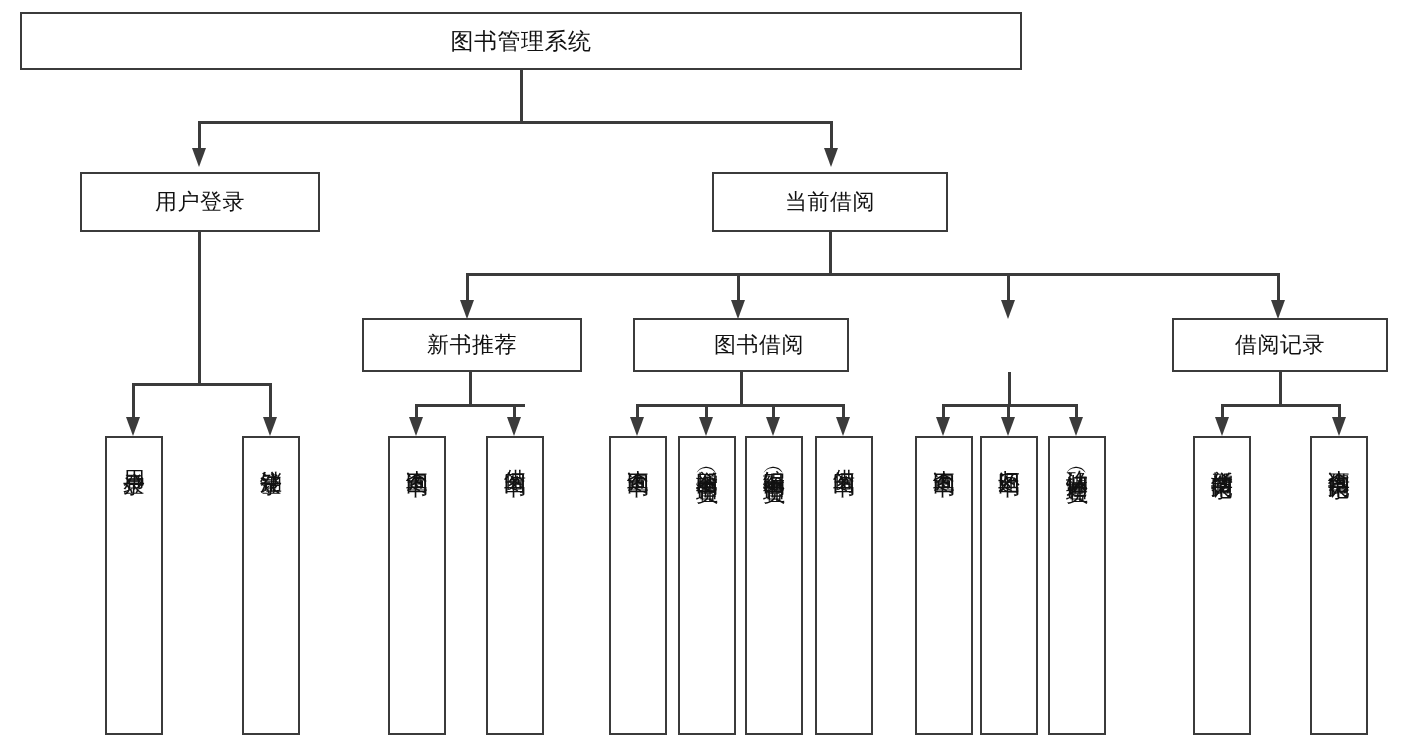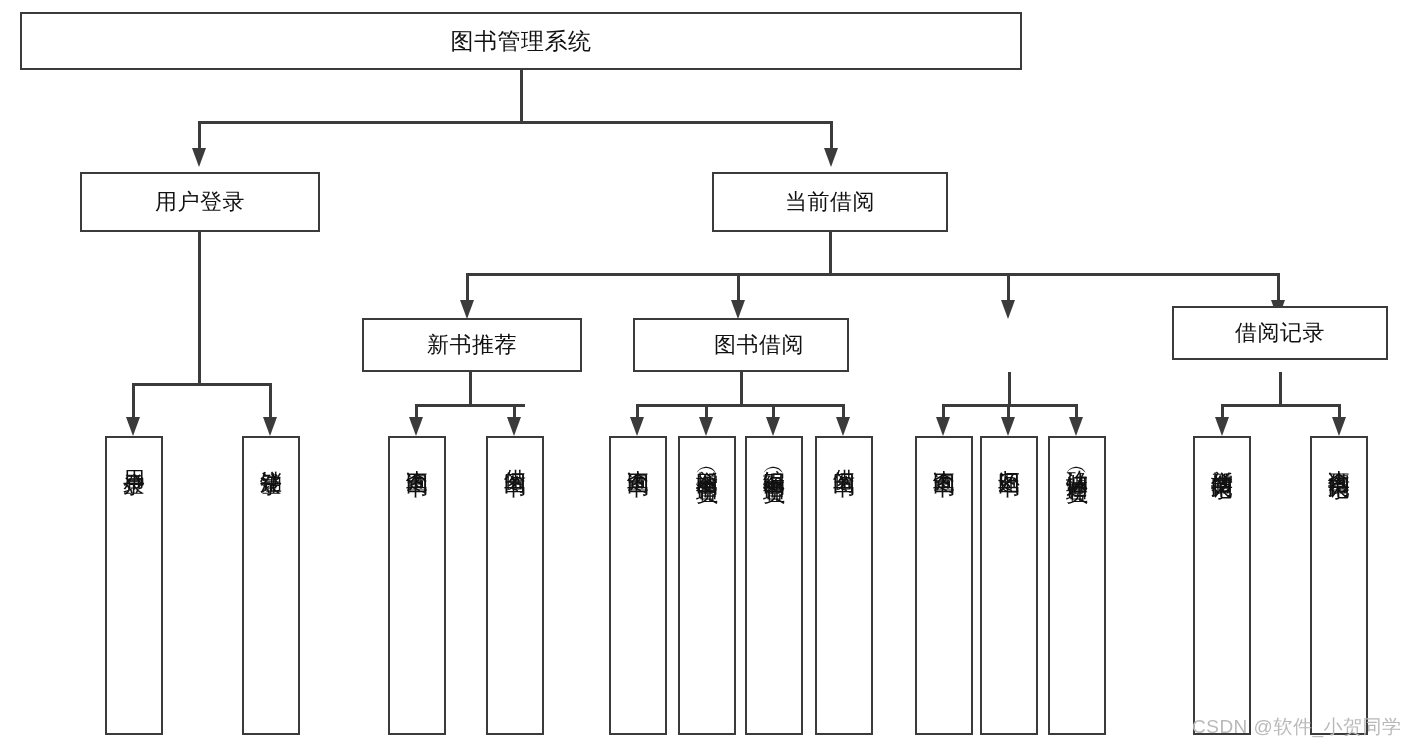--- a/index.html
+++ b/index.html
@@ -117,21 +117,21 @@
   <div class="arrow" style="left:1001px;top:300px;"></div>
   <div class="vline" style="left:1277px;top:273px;height:28px;"></div>
   <div class="arrow" style="left:1271px;top:300px;"></div>
 
   <div class="node lvl3 horiz" style="left:362px;top:318px;width:220px;height:54px;">
     <span class="lbl">新书推荐</span>
   </div>
   <div class="node lvl3 horiz" style="left:633px;top:318px;width:216px;height:54px;padding-left:36px;">
     <span class="lbl">图书借阅</span>
   </div>
-  <div class="node lvl3 horiz" style="left:1172px;top:306px;width:216px;height:54px;">
+  <div class="node lvl3 horiz" style="left:1172px;top:318px;width:216px;height:54px;">
     <span class="lbl">借阅记录</span>
   </div>
 
   <div class="vline" style="left:469px;top:372px;height:33px;"></div>
   <div class="hline" style="left:415px;top:404px;width:110px;"></div>
   <div class="vline" style="left:415px;top:404px;height:14px;"></div>
   <div class="arrow" style="left:409px;top:417px;"></div>
   <div class="vline" style="left:513px;top:404px;height:14px;"></div>
   <div class="arrow" style="left:507px;top:417px;"></div>
 
@@ -199,15 +199,14 @@
     <span class="lbl">确认归还（管理员）</span>
   </div>
 
   <div class="node leaf" style="left:1193px;top:436px;width:58px;height:299px;">
     <span class="lbl">新增借阅记录</span>
   </div>
   <div class="node leaf" style="left:1310px;top:436px;width:58px;height:299px;">
     <span class="lbl">查询借阅记录</span>
   </div>
 
-  <div class="watermark" style="left:1192px;top:714px;">CSDN @软件_小贺同学</div>
 
 </div>
 
 </body></html>

